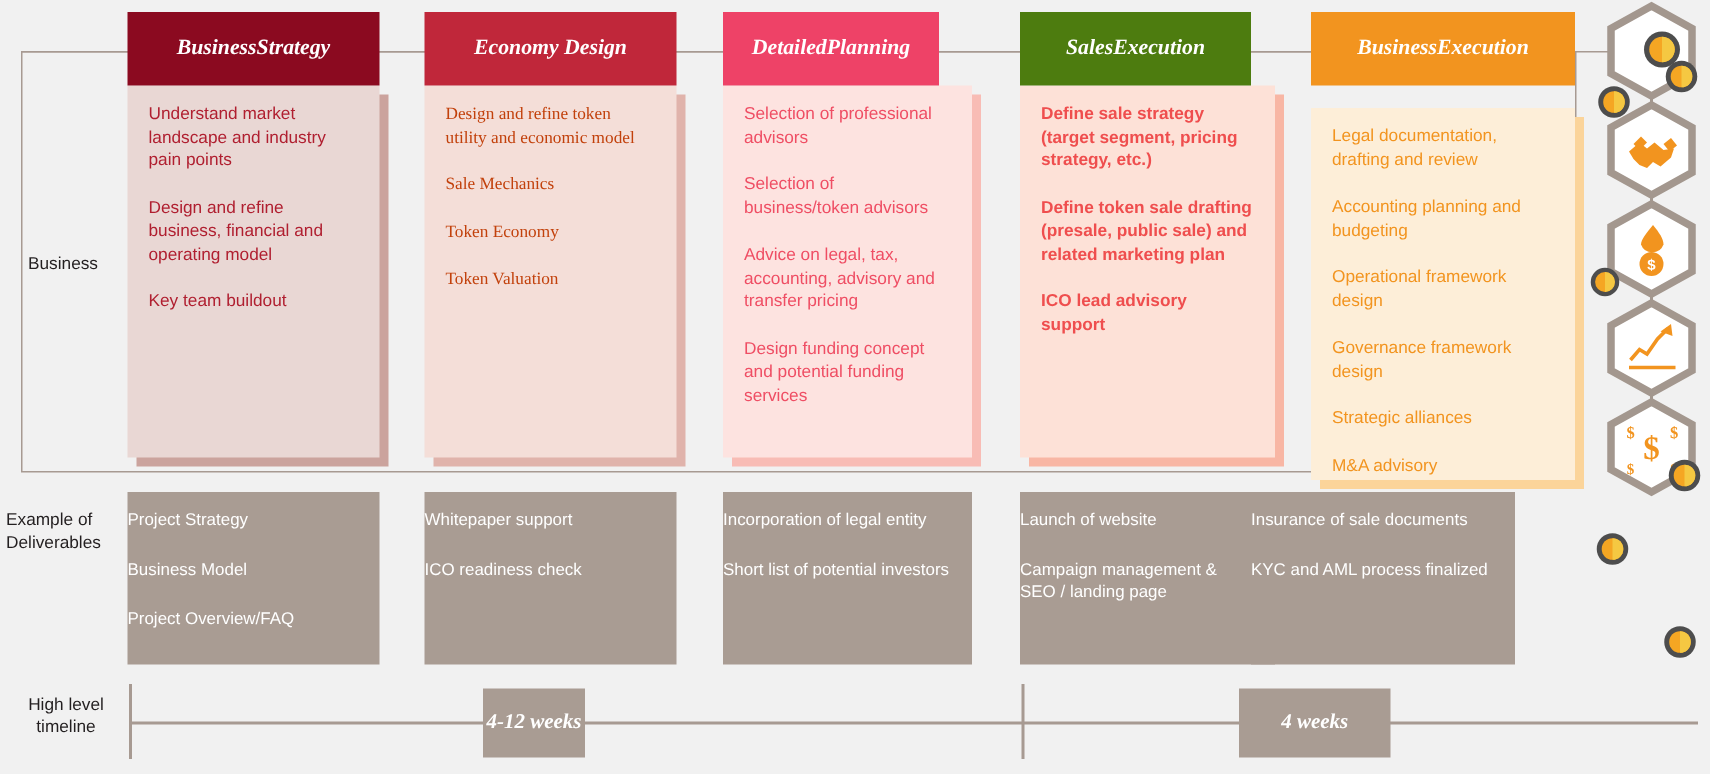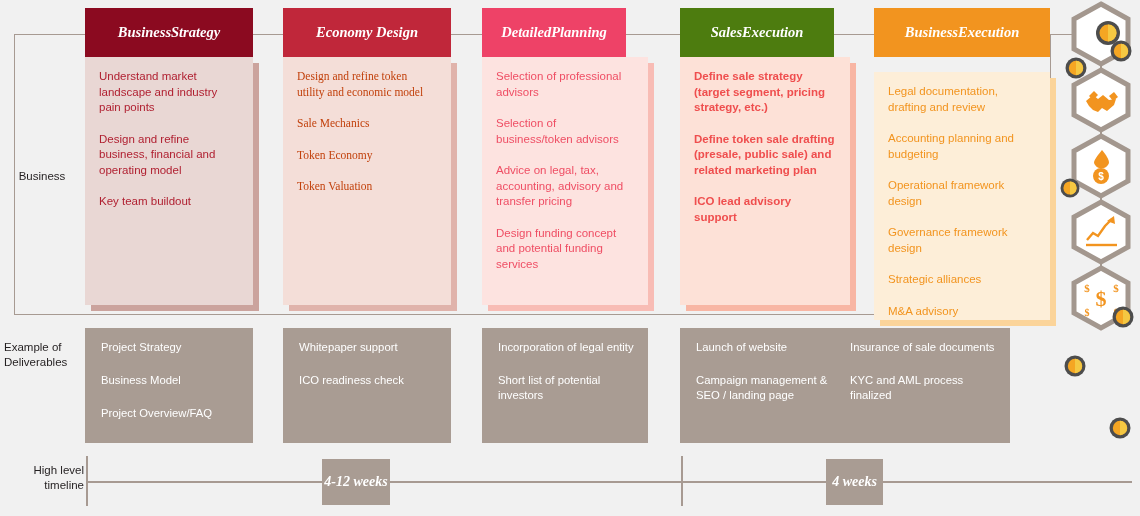--- a/index.html
+++ b/index.html
@@ -65,21 +65,21 @@
     line-height:15.5px;
   }
   .card-body p:last-child{margin-bottom:0;}
 
   
   .deliv{
     position:absolute;
     top:328px;height:115px;
     background:#a99c93;
     box-sizing:border-box;
-    padding:12px 12px 10px 16px;
+    padding:12px 12px 10px 0;
   }
   .deliv p{
     margin:0 0 18px 0;
     color:#ffffff;
     font-size:11.3px;
     line-height:15px;
   }
   .deliv p:last-child{margin-bottom:0;}
 
   
@@ -143,21 +143,21 @@
 
   <div class="actions-box"></div>
 
   <div class="rowlabel" style="top:169px;"><span>Business</span></div>
 
   <div class="rowlabel" style="top:340px;text-align:left;left:4px;">
     <span>Example of</span><br>
     <span>Deliverables</span>
   </div>
 
-  <div class="rowlabel" style="top:463px;text-align:right;left:4px;">
+  <div class="rowlabel" style="top:463px;text-align:center;left:4px;">
     <span>High level</span><br>
     <span>timeline</span>
   </div>
 
   <div id="phase-layer">
       <div class="phase-head" style="left: 85px; width: 168px; background: rgb(139, 10, 32);">
         <span>Business</span>
         <br>
         <span>Strategy</span>
       </div>
@@ -248,21 +248,21 @@
       </div>
     </div>
 
   <div class="tl-line"></div>
   <div class="tl-tick" style="left:86px;"></div>
   <div class="tl-tick" style="left:681px;"></div>
 
   <div class="tl-chip" style="left:322px;width:68px;">
     <span>4-12 weeks</span>
   </div>
-  <div class="tl-chip" style="left:826px;width:57px;">
+  <div class="tl-chip" style="left:826px;width:101px;">
     <span>4 weeks</span>
   </div>
 
 
   <div class="hexchain">
     <svg width="78" height="360" viewBox="0 0 78 360">
       <g stroke="#a3978e" stroke-width="2" fill="none">
         <line x1="39" y1="60" x2="39" y2="95"></line>
         <line x1="39" y1="130" x2="39" y2="162"></line>
         <line x1="39" y1="198" x2="39" y2="228"></line>

